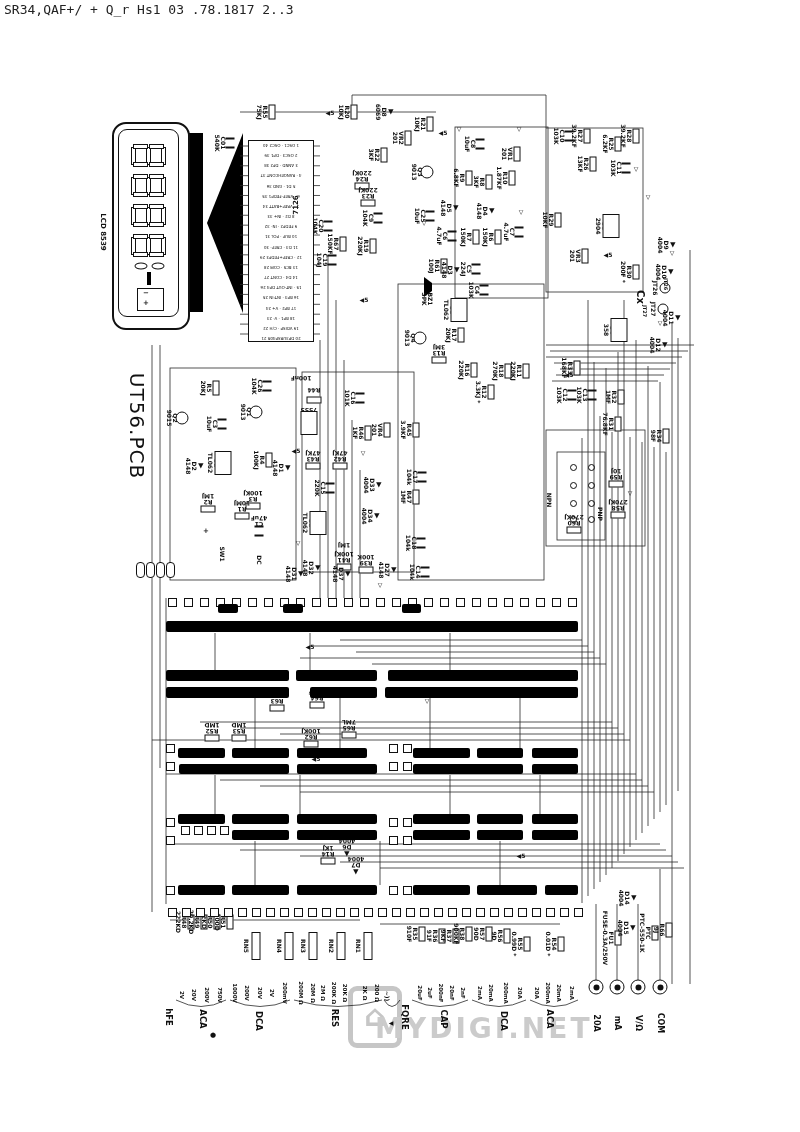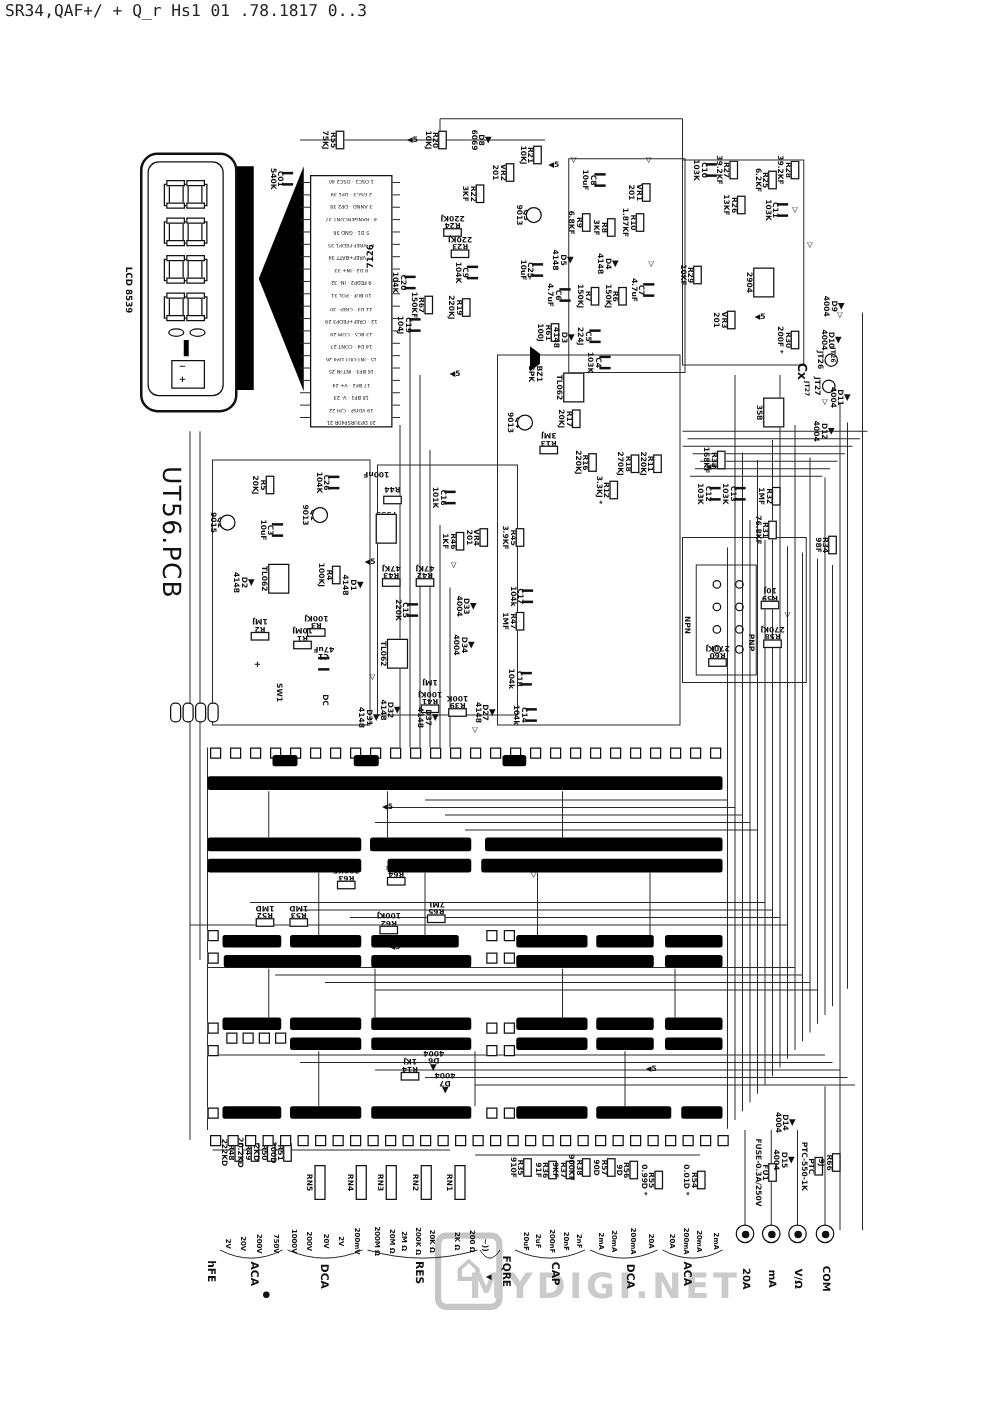--- a/index.html
+++ b/index.html
@@ -38,21 +38,21 @@
   #wm-logo{position:absolute;left:348px;top:986px;width:44px;height:52px;border:5px solid #c6c6c6;border-radius:9px;
            color:#c6c6c6;font-size:30px;line-height:50px;text-align:center;font-weight:bold;}
   #wm-cn{position:absolute;left:398px;top:978px;font-size:36px;font-weight:bold;color:#c6c6c6;letter-spacing:8px;}
   #wm-en{position:absolute;left:375px;top:1012px;font-size:28px;font-weight:bold;color:#cbcbcb;letter-spacing:3px;}
   svg{position:absolute;left:0;top:0;}
 </style>
 </head>
 <body>
 
 <div id="canvas">
-  <div id="header-title">SR34,QAF+/ + Q_r Hs1 01 .78.1817 0..3</div>
+  <div id="header-title">SR34,QAF+/ + Q_r Hs1 03 .78.1817 2..3</div>
 
   <svg id="wire-layer" width="800" height="1132">
       <line x1="240" y1="112" x2="436" y2="112" stroke="#2a2a2a" stroke-width="0.8" fill="none"></line>
       <line x1="352" y1="95" x2="546" y2="95" stroke="#2a2a2a" stroke-width="0.8" fill="none"></line>
       <line x1="340" y1="640" x2="582" y2="640" stroke="#2a2a2a" stroke-width="0.8" fill="none"></line>
       <line x1="310" y1="646" x2="588" y2="646" stroke="#2a2a2a" stroke-width="0.8" fill="none"></line>
       <line x1="356" y1="652" x2="594" y2="652" stroke="#2a2a2a" stroke-width="0.8" fill="none"></line>
       <line x1="300" y1="658" x2="600" y2="658" stroke="#2a2a2a" stroke-width="0.8" fill="none"></line>
       <line x1="372" y1="664" x2="606" y2="664" stroke="#2a2a2a" stroke-width="0.8" fill="none"></line>
       <line x1="200" y1="722" x2="612" y2="722" stroke="#2a2a2a" stroke-width="0.8" fill="none"></line>

